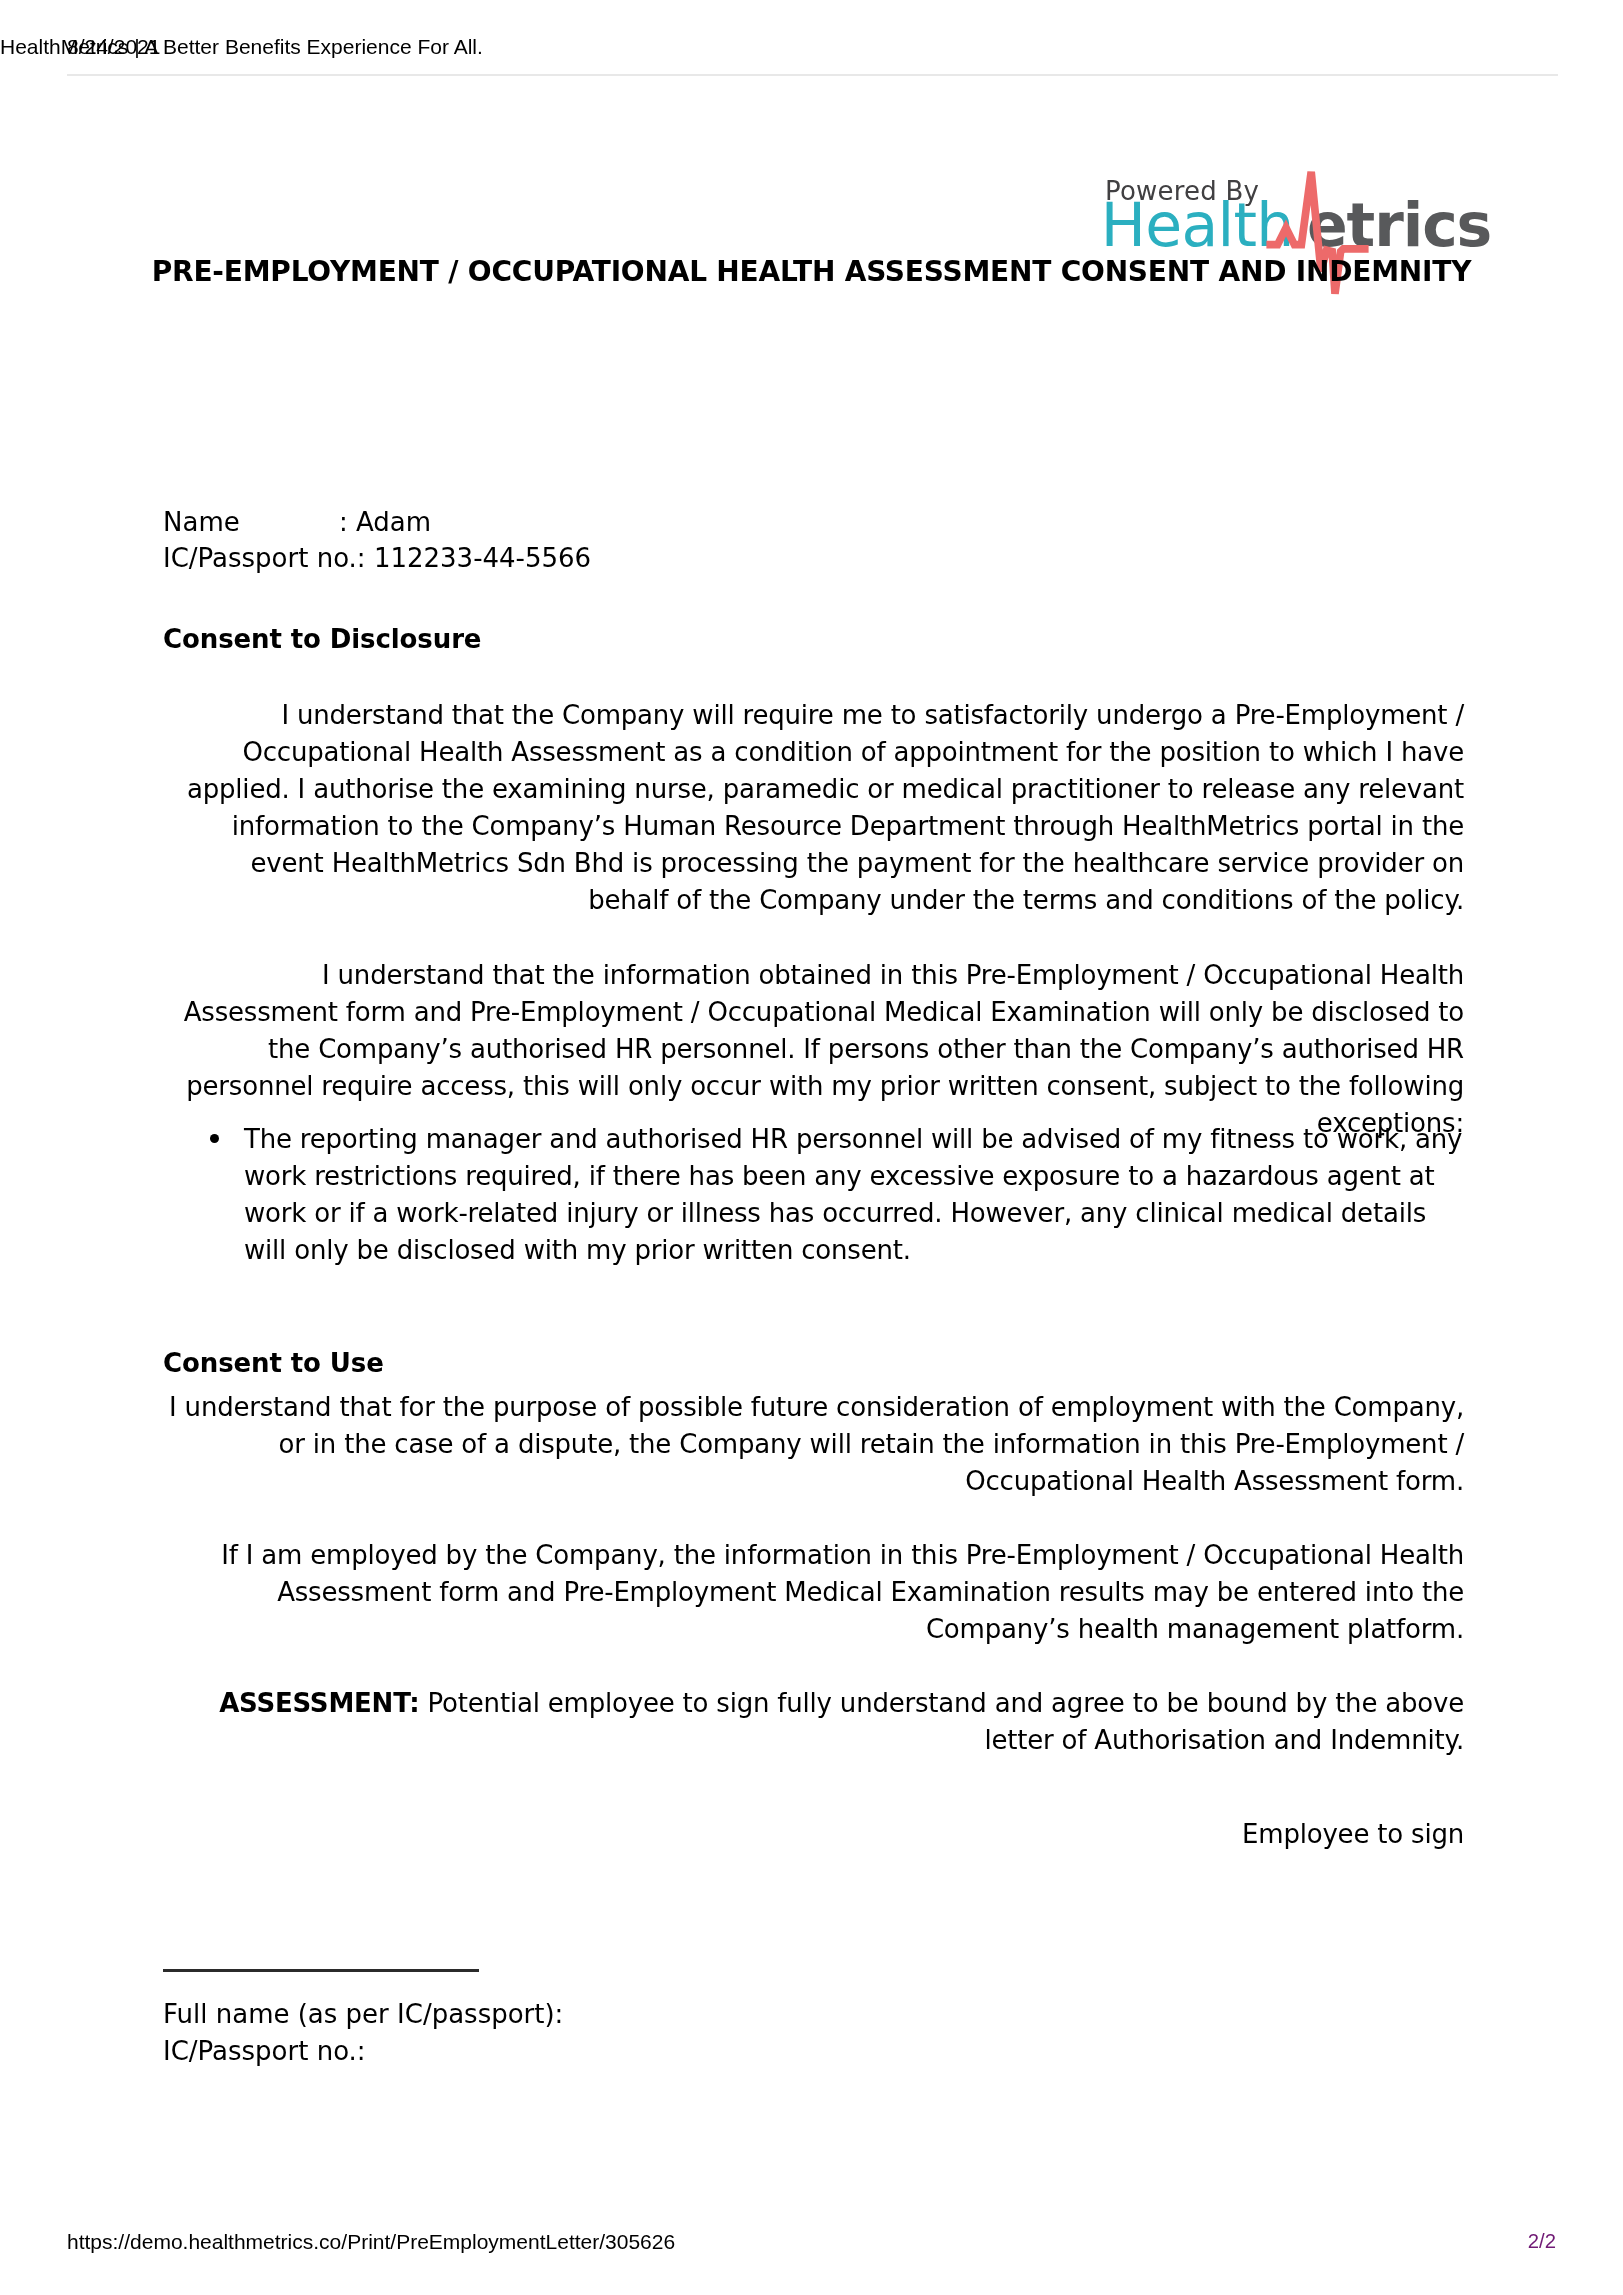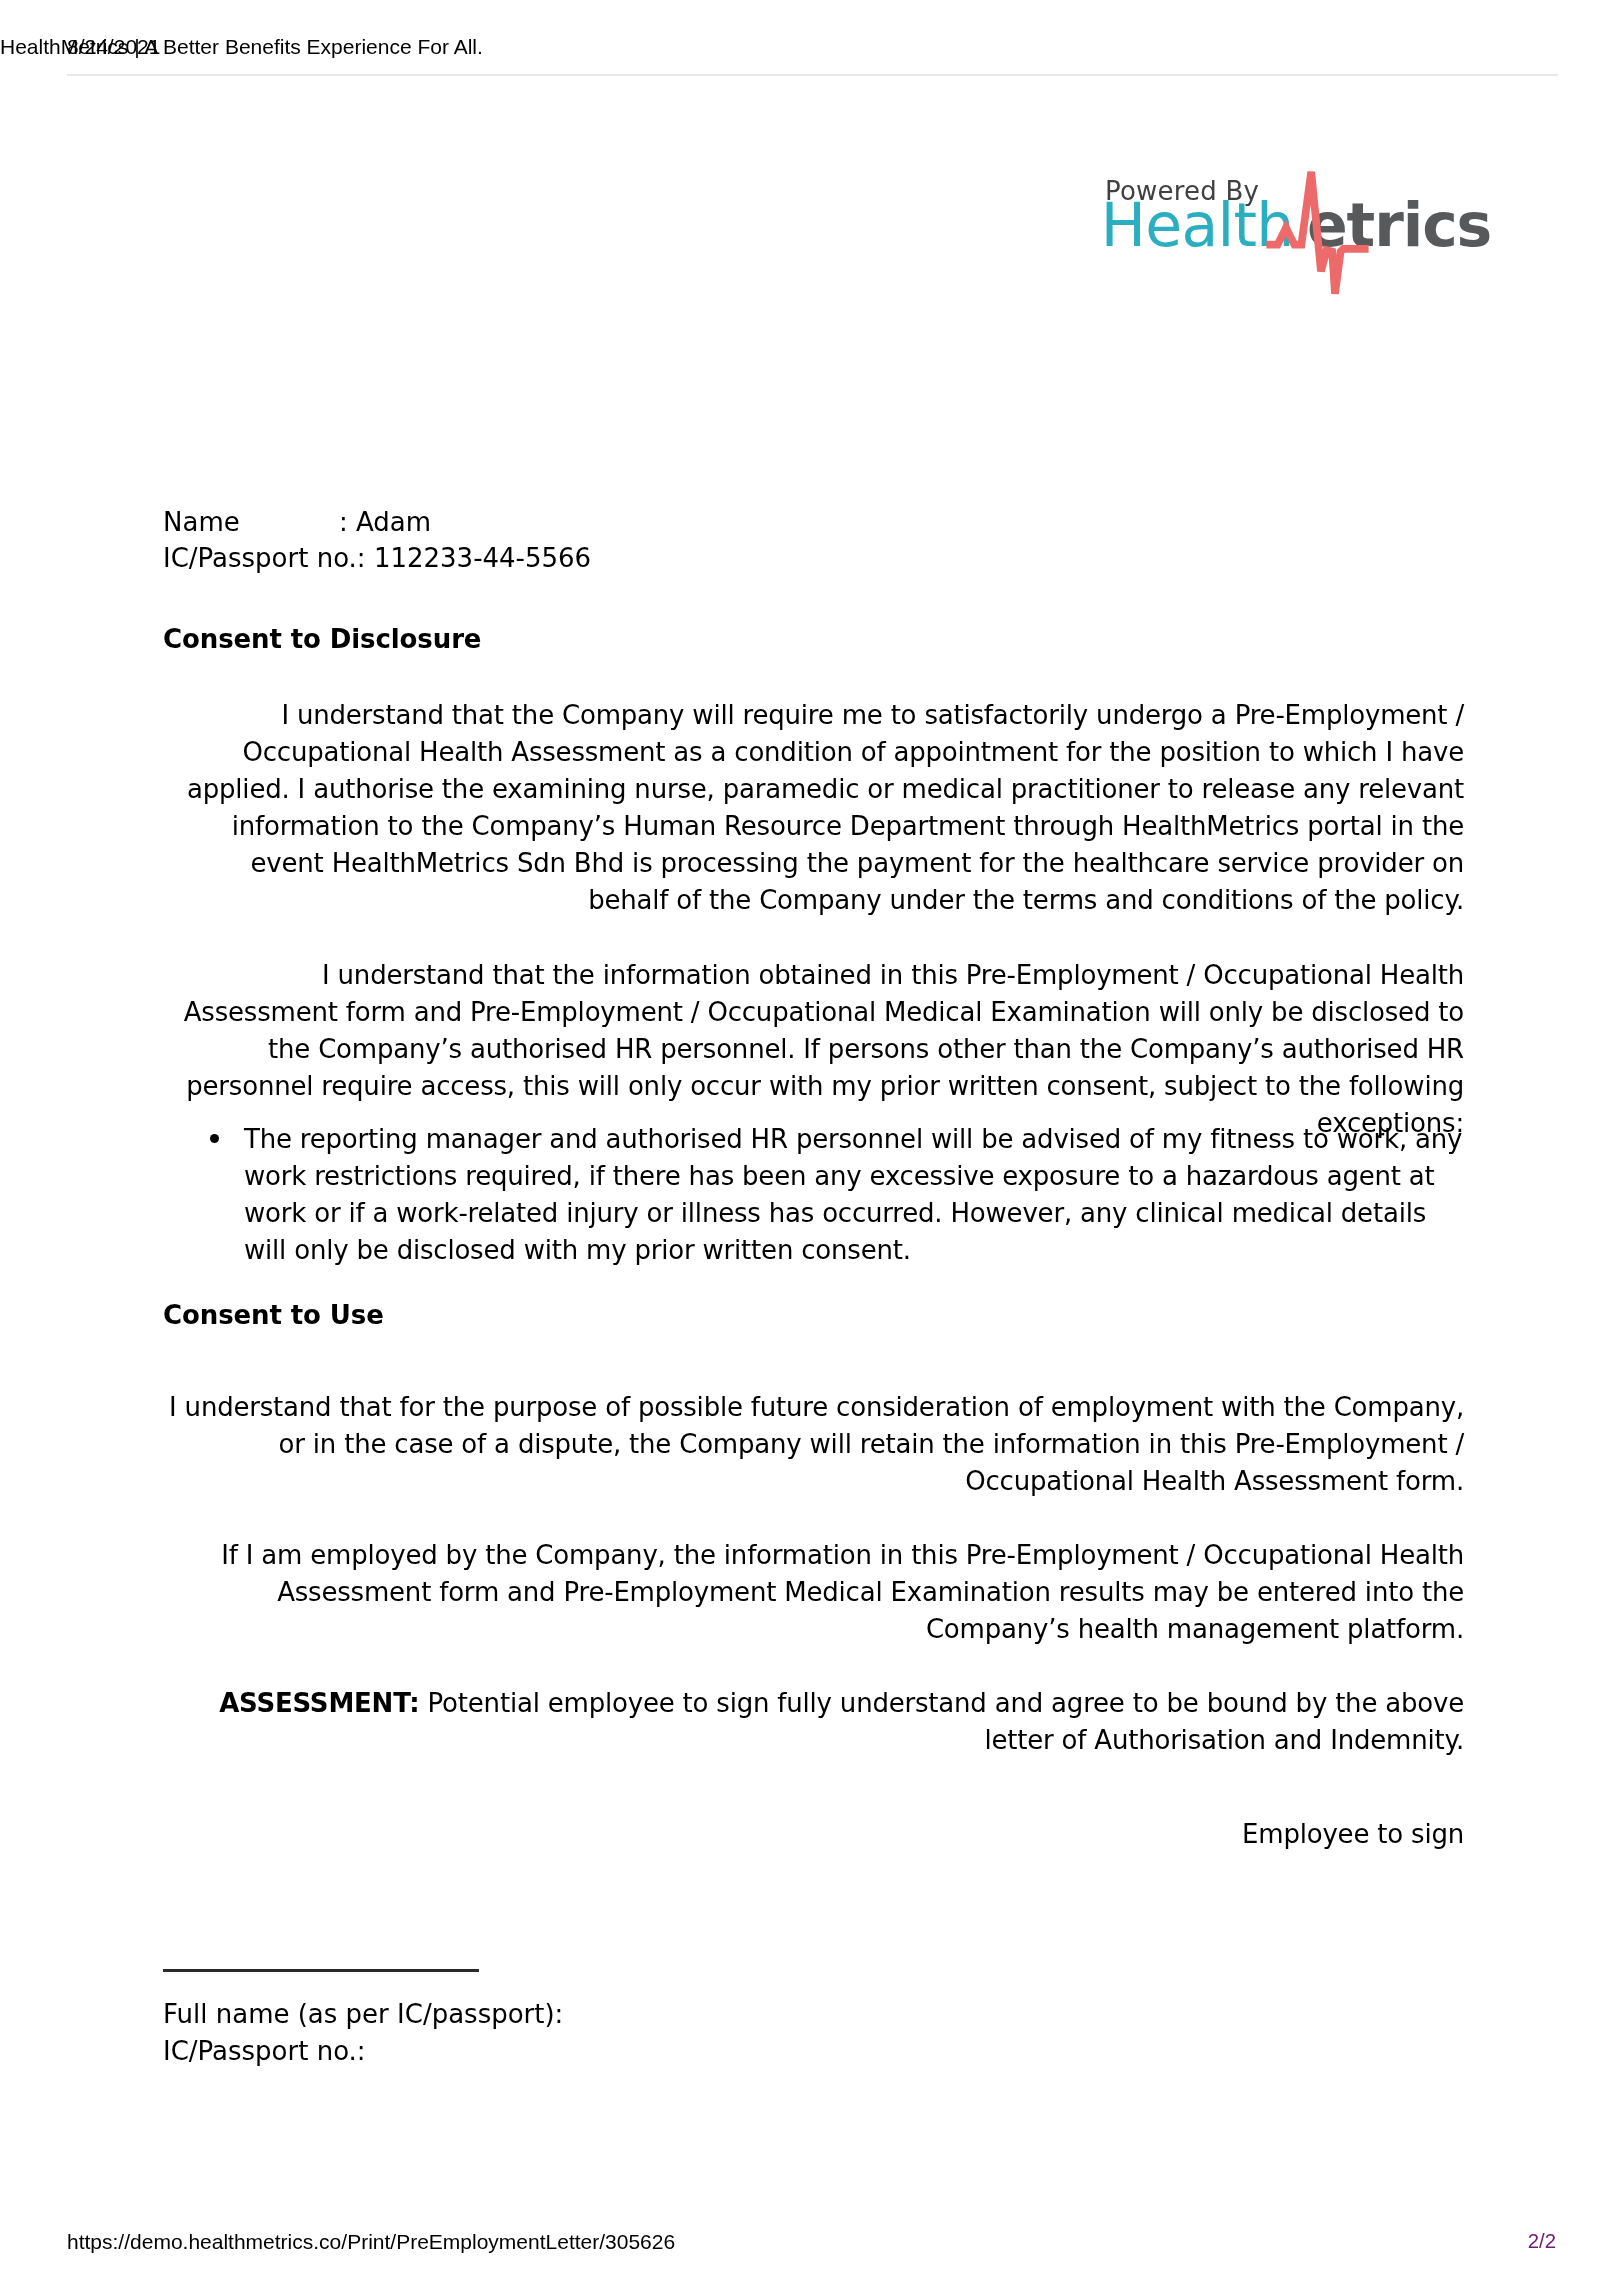--- a/index.html
+++ b/index.html
@@ -143,21 +143,21 @@
 
   .section-heading {
     position: absolute;
     left: 163px;
     font-size: 26px;
     font-weight: bold;
     font-family: "DejaVu Sans", sans-serif;
     letter-spacing: -0.1px;
   }
   #heading-disclosure { top: 548px; }
-  #heading-use        { top: 1224px; }
+  #heading-use        { top: 1272px; }
 
   .para {
     position: absolute;
     left: 163px;
     width: 1301px;
     font-size: 26px;
     line-height: 37px;
     font-family: "DejaVu Sans", sans-serif;
     text-align: right;
     letter-spacing: -0.2px;
@@ -264,20 +264,21 @@
     <div id="logo-powered">Powered By</div>
     <div id="logo-wordmark">
       <span id="logo-health">Health</span>
       <span id="logo-metrics">etrics</span>
       <svg id="logo-ekg" viewBox="0 0 150 185" aria-hidden="true">
         <path d="M2 112 L18 112 L30 88 L42 112 L52 112 L66 8 L80 150 L88 120 L96 122 L100 182 L108 122 L112 118 L148 118" fill="none" stroke="#ED6A6A" stroke-width="11" stroke-linejoin="miter" stroke-linecap="butt"></path>
       </svg>
     </div>
   </div>
 
+  <div id="doc-title">PRE-EMPLOYMENT / OCCUPATIONAL HEALTH ASSESSMENT CONSENT AND INDEMNITY</div>
 
   <div class="meta-line" id="meta-name">Name            : Adam</div>
   <div class="meta-line" id="meta-ic">IC/Passport no.: 112233-44-5566</div>
 
   <div class="section-heading" id="heading-disclosure">Consent to Disclosure</div>
   <div class="para" id="para-1">I understand that the Company will require me to satisfactorily undergo a Pre-Employment / Occupational Health Assessment as a condition of appointment for the position to which I have applied. I authorise the examining nurse, paramedic or medical practitioner to release any relevant information to the Company’s Human Resource Department through HealthMetrics portal in the event HealthMetrics Sdn Bhd is processing the payment for the healthcare service provider on behalf of the Company under the terms and conditions of the policy.</div>
   <div class="para" id="para-2">I understand that the information obtained in this Pre-Employment / Occupational Health Assessment form and Pre-Employment / Occupational Medical Examination will only be disclosed to the Company’s authorised HR personnel. If persons other than the Company’s authorised HR personnel require access, this will only occur with my prior written consent, subject to the following exceptions:</div>
 
   <ul id="bullet-list">
     <li>

